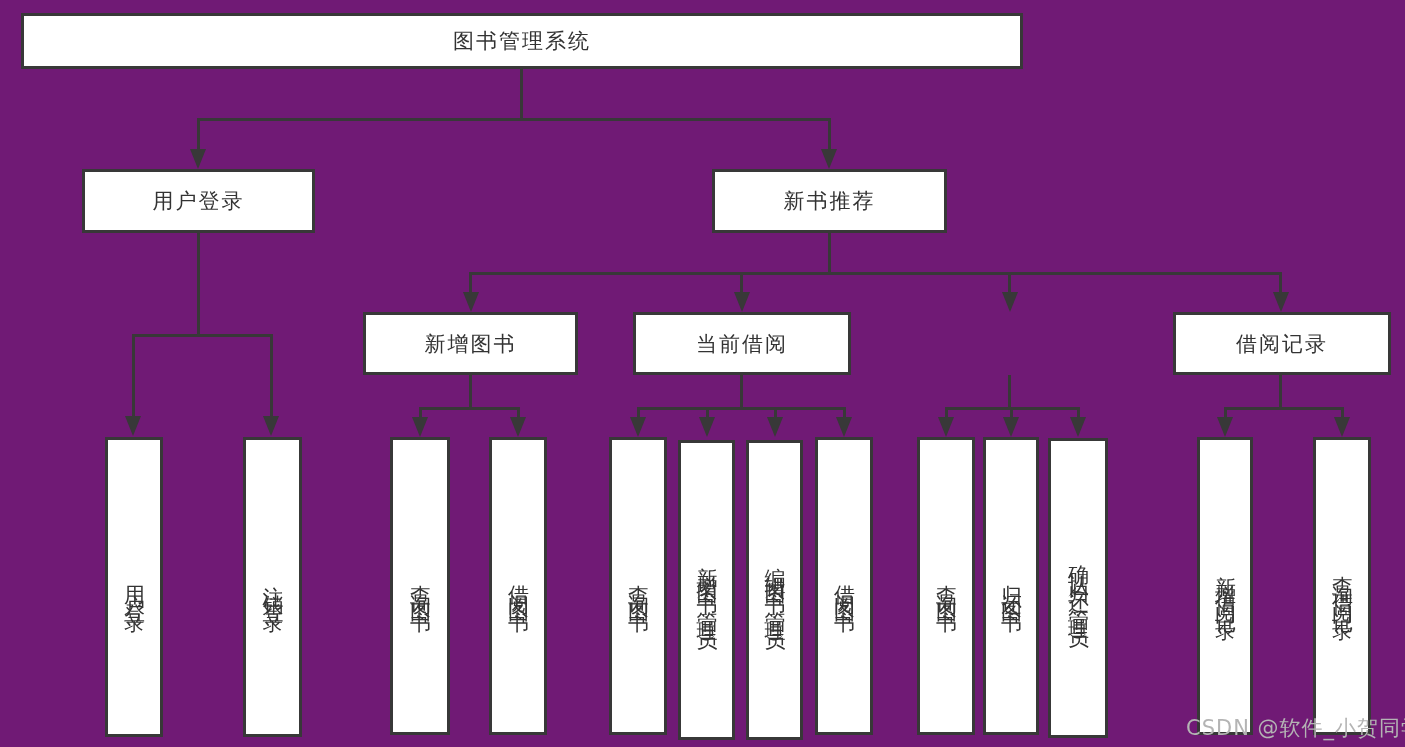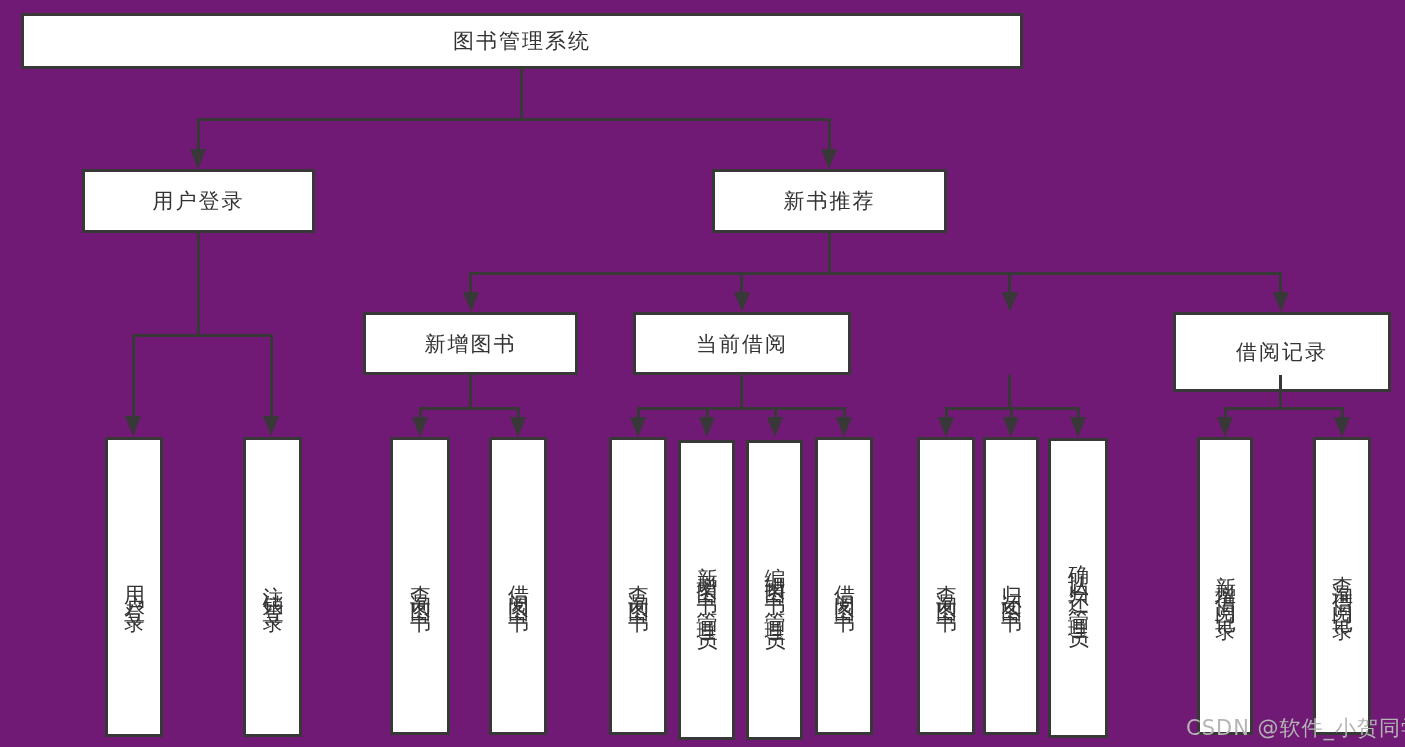--- a/index.html
+++ b/index.html
@@ -99,21 +99,21 @@
   <div class="arrow" style="left:1002px;top:292px;"></div>
   <div class="vline" style="left:1279px;top:272px;height:22px;"></div>
   <div class="arrow" style="left:1273px;top:292px;"></div>
 
   <div class="box" style="left:363px;top:312px;width:215px;height:63px;">
     <span>新增图书</span>
   </div>
   <div class="box" style="left:633px;top:312px;width:218px;height:63px;">
     <span>当前借阅</span>
   </div>
-  <div class="box" style="left:1173px;top:312px;width:218px;height:80px;">
+  <div class="box" style="left:1173px;top:312px;width:218px;height:63px;">
     <span>借阅记录</span>
   </div>
 
   <div class="vline" style="left:469px;top:375px;height:32px;"></div>
   <div class="vline" style="left:740px;top:375px;height:32px;"></div>
   <div class="vline" style="left:1008px;top:375px;height:32px;"></div>
   <div class="vline" style="left:1279px;top:375px;height:32px;"></div>
 
   <div class="hline" style="left:419px;top:407px;width:100px;"></div>
   <div class="hline" style="left:637px;top:407px;width:209px;"></div>

